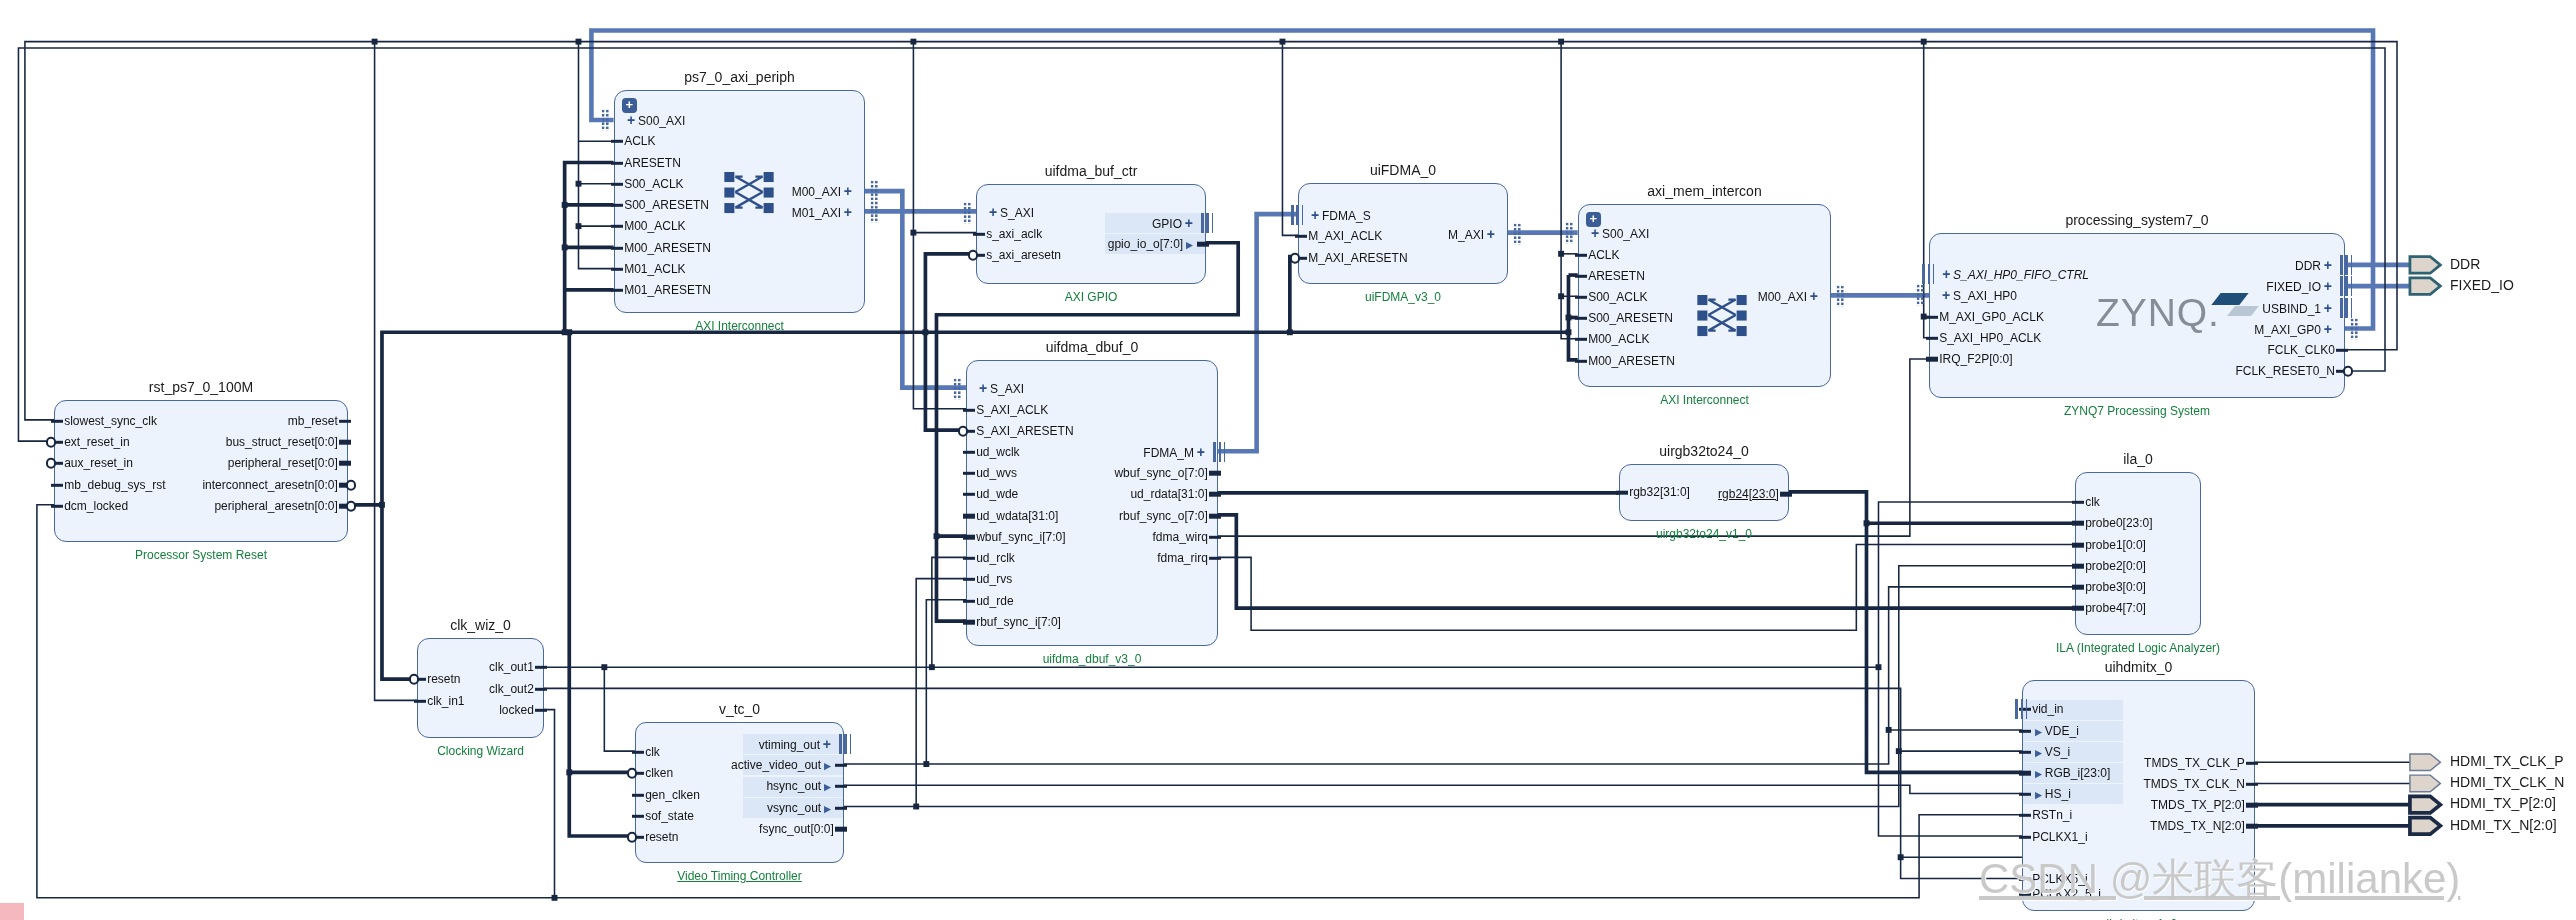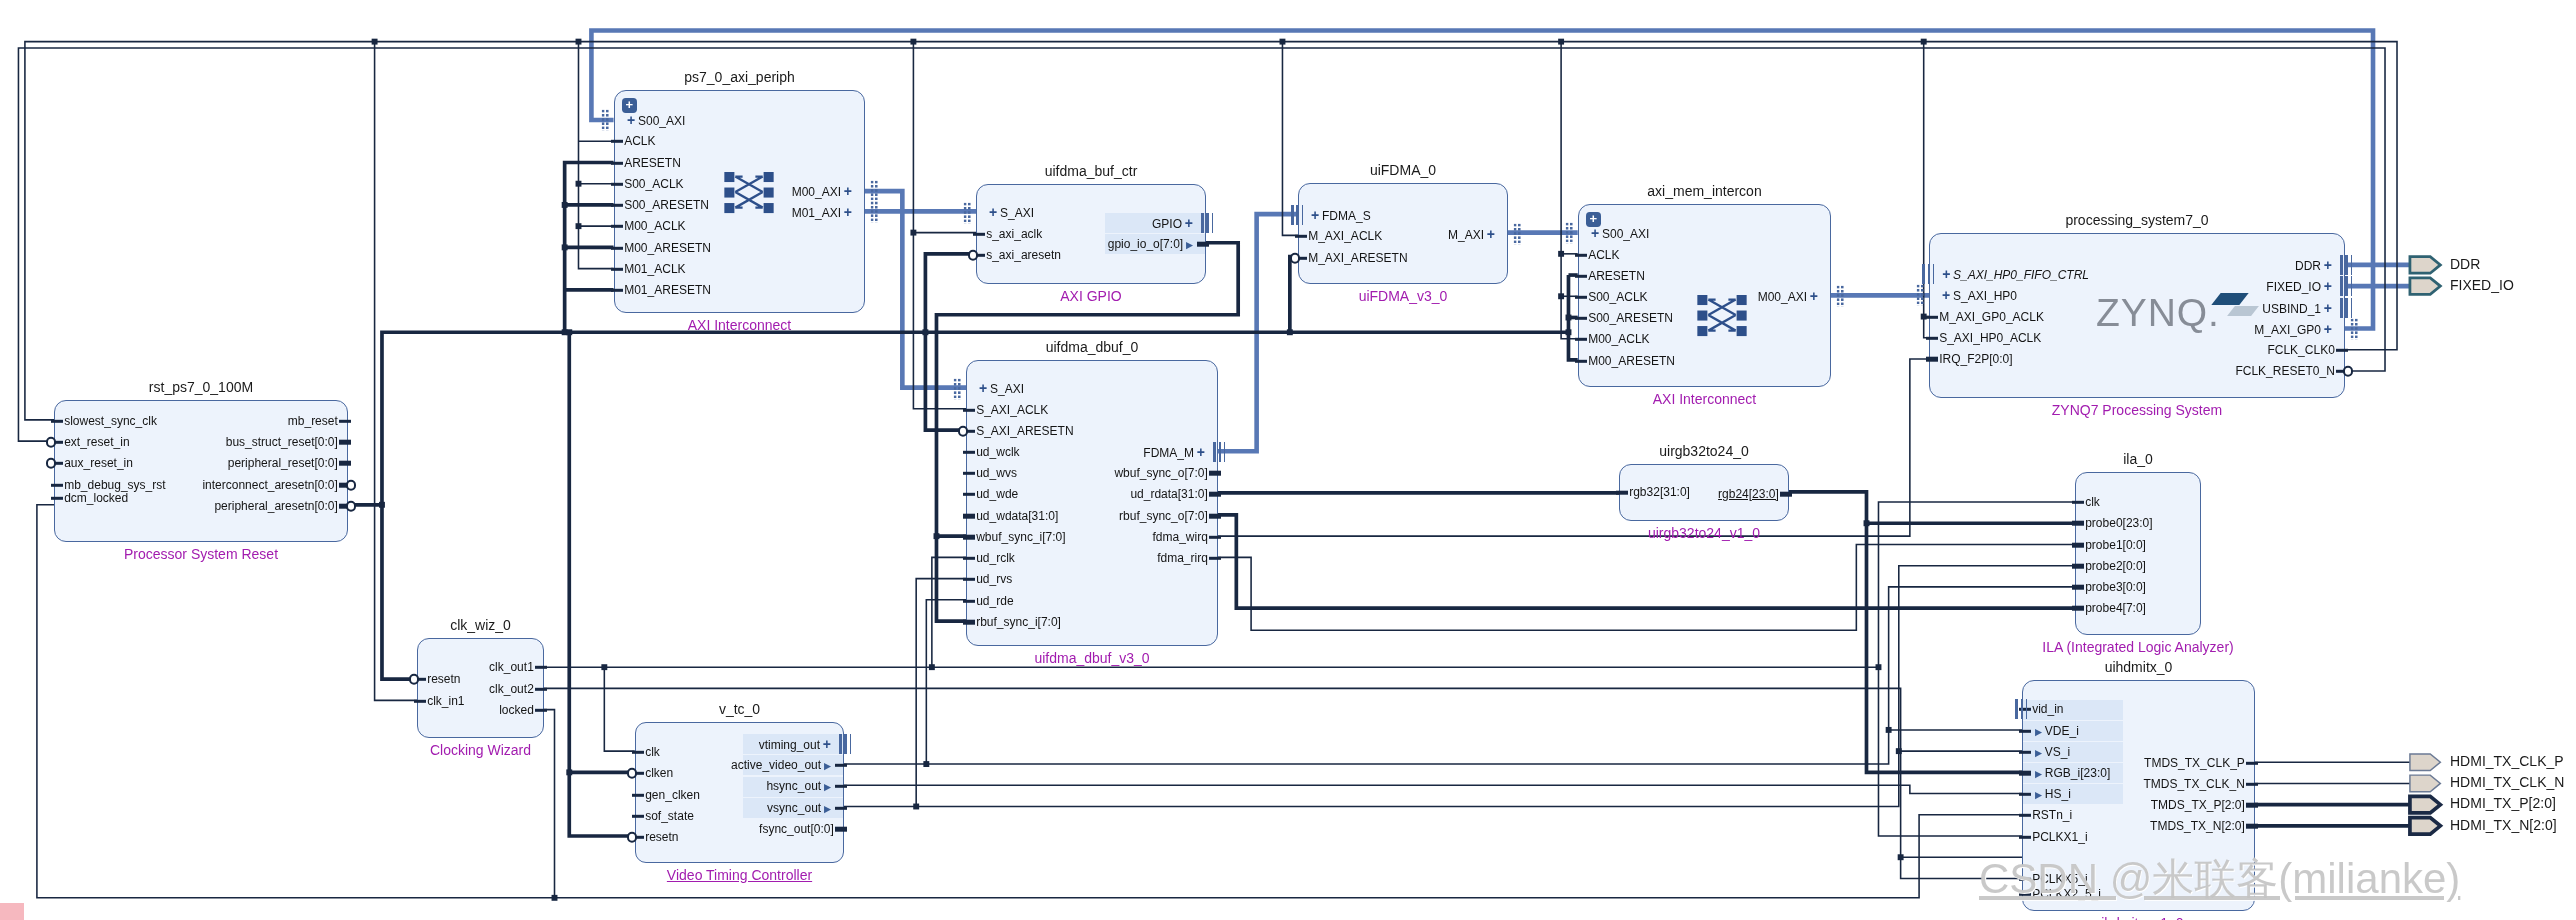--- a/index.html
+++ b/index.html
@@ -5,21 +5,21 @@
   html,body{margin:0;padding:0;background:#ffffff;}
   #canvas{position:relative;width:2576px;height:921px;background:#ffffff;overflow:hidden;
           font-family:"Liberation Sans",sans-serif;}
   svg#wires{position:absolute;left:0;top:0;z-index:1;}
   .wire-blue{fill:none;stroke:#5878b5;stroke-width:5;}
   .wire-dark{fill:none;stroke:#182741;stroke-width:1.7;}
   .wire-darkbus{fill:none;stroke:#182741;stroke-width:4;}
   .junc{fill:#182741;}
   .block{position:absolute;background:#edf3fc;border:1.5px solid #49689f;border-radius:12px;z-index:2;}
   .btitle{position:absolute;top:-22px;left:0;width:100%;text-align:center;font-size:14px;color:#1a1a1a;white-space:nowrap;}
-  .bsub{position:absolute;left:50%;transform:translateX(-50%);font-size:14px;color:#a21caf;white-space:nowrap;margin-top:44px;}
+  .bsub{position:absolute;left:50%;transform:translateX(-50%);font-size:12px;color:#15803d;white-space:nowrap;margin-top:44px;}
   .port{position:absolute;height:16.6px;line-height:16.6px;font-size:12px;color:#141414;white-space:nowrap;z-index:3;}
   .port.L{left:9.2px;text-align:left;}
   .port.R{right:9.2px;text-align:right;}
   .plus{color:#2d4f8a;font-weight:bold;font-size:14px;padding:0 2.8px;}
   .arrow{color:#3b5e96;font-size:9.2px;padding:0 2.8px;}
   .stub{position:absolute;top:50%;background:#182741;}
   .circ{position:absolute;top:50%;width:6.5px;height:6.5px;border:2px solid #182741;border-radius:50%;background:#fff;transform:translateY(-50%);}
   .hashm{position:absolute;top:50%;transform:translateY(-50%);width:8.3px;height:22px;
          background-image:radial-gradient(#49689f 1.2px,transparent 1.3px);background-size:4.2px 4.2px;}
   .trim{position:absolute;top:50%;transform:translateY(-50%);width:12px;height:20px;
@@ -187,21 +187,21 @@
         <div class="port R" style="top: 92px;"><span>M00_AXI</span><span class="plus">+</span><div class="hashm" style="right: -23px;"></div></div>
         <div class="port R" style="top: 113px;"><span>M01_AXI</span><span class="plus">+</span><div class="hashm" style="right: -23px;"></div></div>
       </div>
       <div class="block" style="left: 54px; top: 400px; width: 292px; height: 140px;">
         <div class="btitle">rst_ps7_0_100M</div>
         <div class="bsub" style="bottom: -21px;">Processor System Reset</div>
         <div class="port L" style="top: 12px;"><span>slowest_sync_clk</span><div class="stub" style="height: 2.4px; width: 12px; transform: translateY(-50%); left: -13px;"></div></div>
         <div class="port L" style="top: 33px;"><span>ext_reset_in</span><div class="stub" style="height: 2.4px; width: 12px; transform: translateY(-50%); left: -13px;"></div><div class="circ" style="left: -18.5px;"></div></div>
         <div class="port L" style="top: 54px;"><span>aux_reset_in</span><div class="stub" style="height: 2.4px; width: 12px; transform: translateY(-50%); left: -13px;"></div><div class="circ" style="left: -18.5px;"></div></div>
         <div class="port L" style="top: 76px;"><span>mb_debug_sys_rst</span><div class="stub" style="height: 2.4px; width: 12px; transform: translateY(-50%); left: -13px;"></div></div>
-        <div class="port L" style="top: 89px;"><span>dcm_locked</span><div class="stub" style="height: 2.4px; width: 12px; transform: translateY(-50%); left: -13px;"></div></div>
+        <div class="port L" style="top: 97px;"><span>dcm_locked</span><div class="stub" style="height: 2.4px; width: 12px; transform: translateY(-50%); left: -13px;"></div></div>
         <div class="port R" style="top: 12px;"><span>mb_reset</span><div class="stub" style="height: 2.4px; width: 12px; transform: translateY(-50%); right: -13px;"></div></div>
         <div class="port R" style="top: 33px;"><span>bus_struct_reset[0:0]</span><div class="stub" style="height: 4.6px; width: 12px; transform: translateY(-50%); right: -13px;"></div></div>
         <div class="port R" style="top: 54px;"><span>peripheral_reset[0:0]</span><div class="stub" style="height: 4.6px; width: 12px; transform: translateY(-50%); right: -13px;"></div></div>
         <div class="port R" style="top: 76px;"><span>interconnect_aresetn[0:0]</span><div class="stub" style="height: 4.6px; width: 12px; transform: translateY(-50%); right: -13px;"></div><div class="circ" style="right: -18.5px;"></div></div>
         <div class="port R" style="top: 97px;"><span>peripheral_aresetn[0:0]</span><div class="stub" style="height: 4.6px; width: 12px; transform: translateY(-50%); right: -13px;"></div><div class="circ" style="right: -18.5px;"></div></div>
       </div>
       <div class="block" style="left: 976px; top: 184px; width: 228px; height: 98px;">
         <div class="btitle">uifdma_buf_ctr</div>
         <div class="bsub" style="bottom: -21px;">AXI GPIO</div>
         <div class="port L" style="top: 19.4px;"><span class="plus">+</span><span>S_AXI</span><div class="hashm" style="left: -23px;"></div></div>

